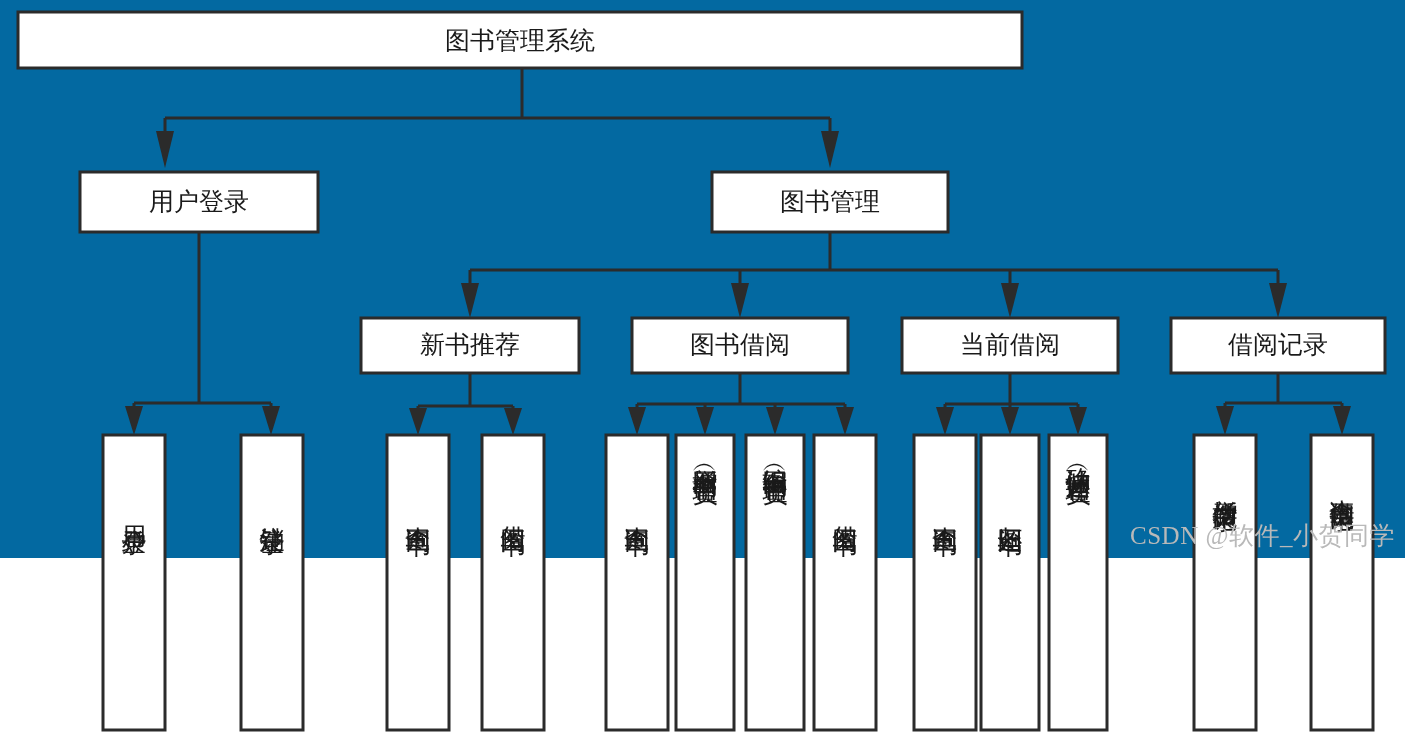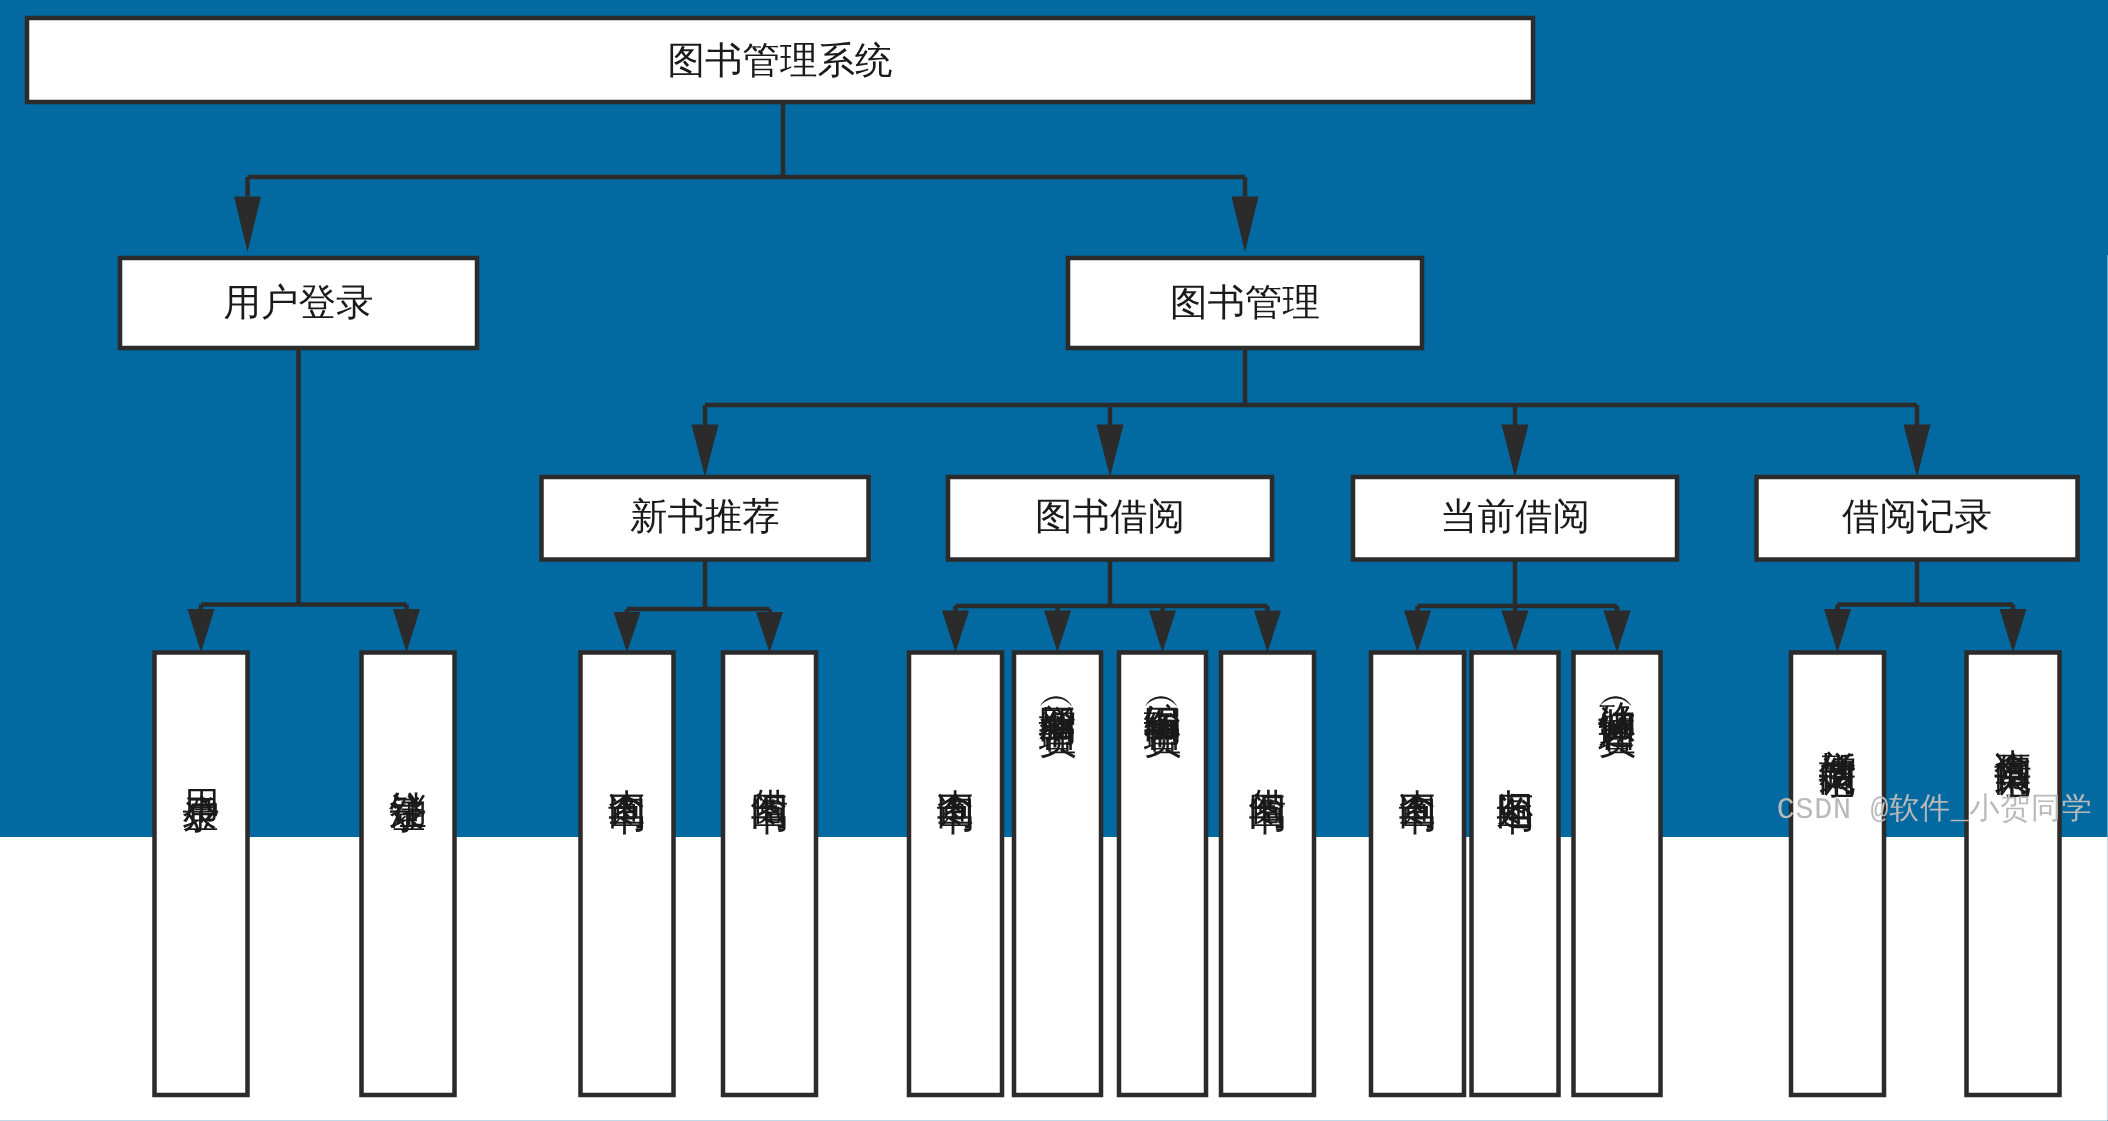--- a/index.html
+++ b/index.html
@@ -55,22 +55,22 @@
     font-size: 25px;
     fill: #1a1a1a;
     writing-mode: vertical-rl;
     text-orientation: upright;
     letter-spacing: 2px;
   }
   .watermark-text {
     position: absolute;
     right: 10px;
     bottom: 6px;
-    font-family: Liberation Mono, monospace;
-    font-size: 20px;
+    font-family: Liberation Serif, serif;
+    font-size: 25px;
     color: #b9b9b9;
     white-space: nowrap;
     letter-spacing: 0.5px;
     pointer-events: none;
   }
 </style>
 </head>
 <body>
 
 <div id="diagram-root">

